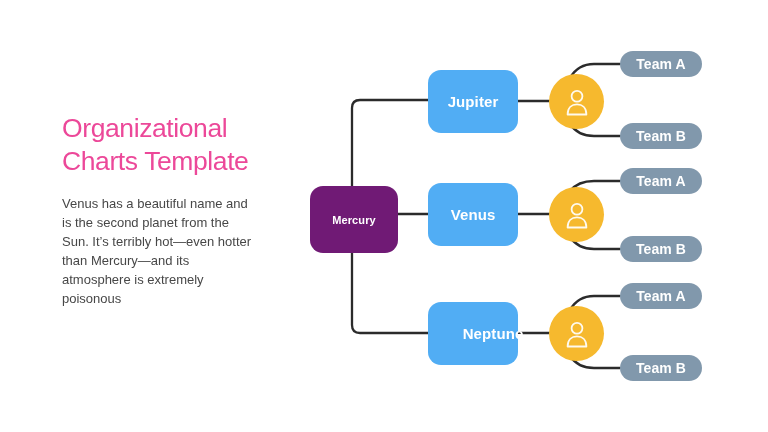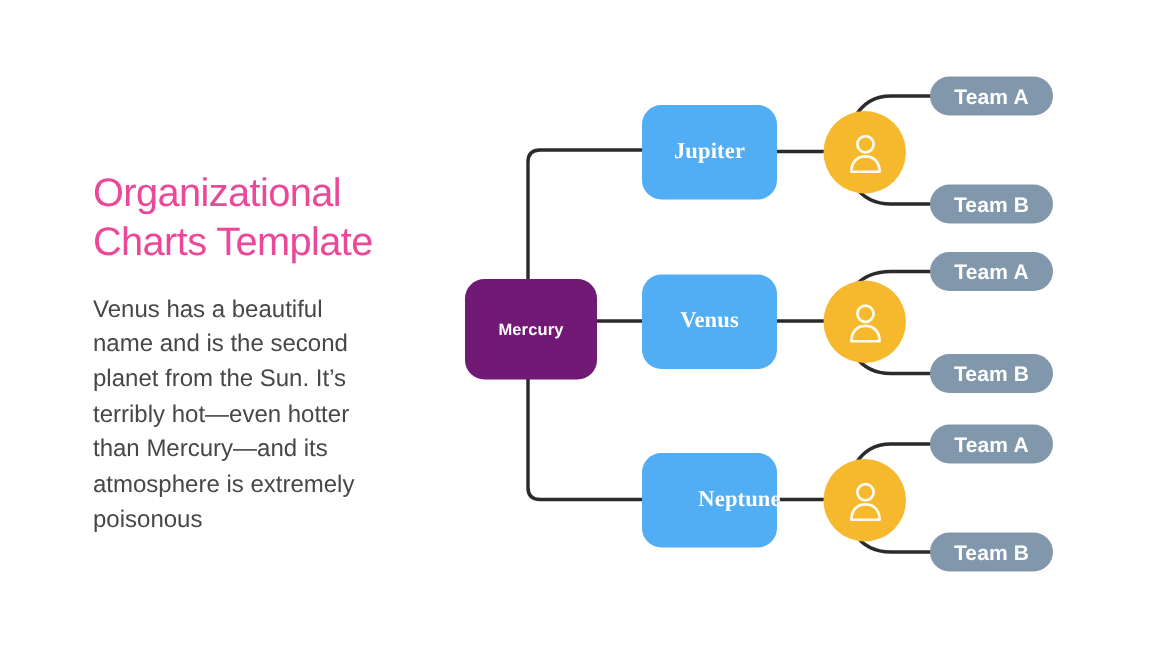--- a/index.html
+++ b/index.html
@@ -32,21 +32,21 @@
     line-height: 1.26;
     letter-spacing: -0.4px;
     color: #ec4899;
     margin: 0;
     white-space: pre-line;
   }
   #page-body {
     margin: 0;
     padding-top: 16px;
     font-family: "Liberation Sans", sans-serif;
-    font-size: 16px;
+    font-size: 13px;
     line-height: 1.46;
     color: #474747;
     width: 196px;
   }
 
   
   #diagram {
     position: absolute;
     left: 0;
     top: 0;
@@ -82,21 +82,20 @@
     letter-spacing: 0.1px;
   }
 
   .node-branch {
     width: 90px;
     height: 63px;
     border-radius: 13px;
     background: #51adf4;
     font-size: 15px;
     letter-spacing: 0.1px;
-    font-family: Liberation Serif, serif;
   }
 
   .person-circle {
     position: absolute;
     width: 55px;
     height: 55px;
     border-radius: 50%;
     background: #f6b92e;
     display: flex;
     align-items: center;

